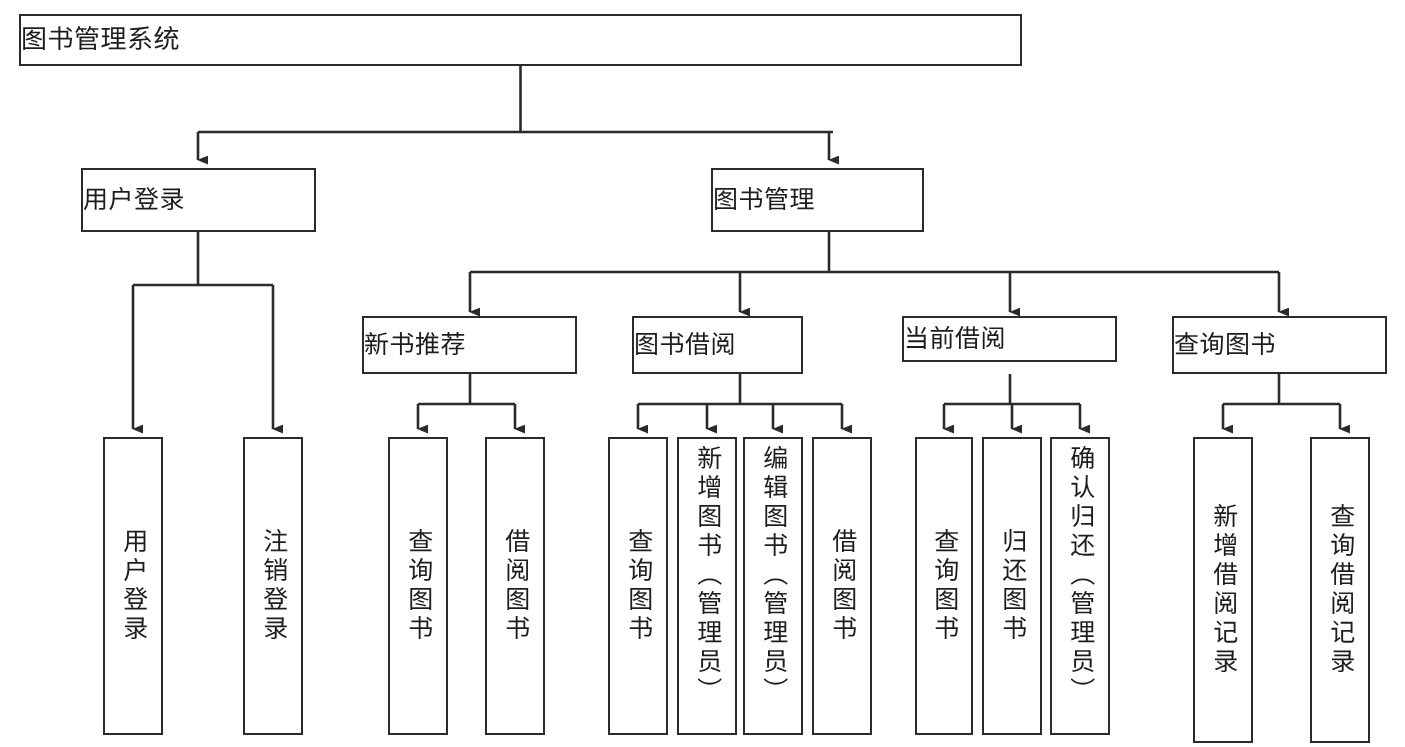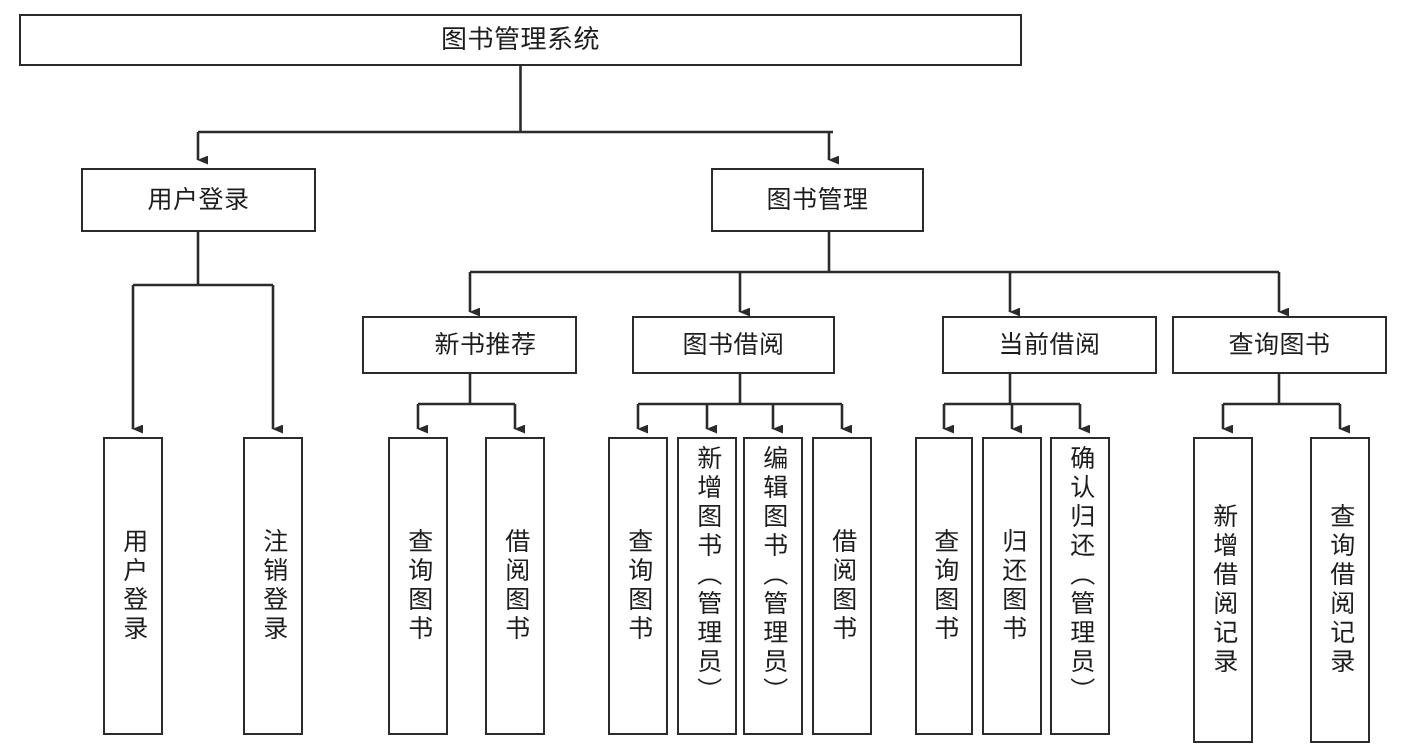--- a/index.html
+++ b/index.html
@@ -26,21 +26,20 @@
     height: 747px;
     pointer-events: none;
   }
   .node {
     position: absolute;
     box-sizing: border-box;
     border: 2.5px solid #2b2b2b;
     background: #ffffff;
     display: flex;
     align-items: center;
-    justify-content: center;
     color: #1d1d1d;
   }
   .node-label {
     display: block;
     text-align: center;
     line-height: 1.28;
     letter-spacing: 0.5px;
     white-space: nowrap;
   }
   
@@ -137,27 +136,27 @@
     <span class="node-label">图书管理系统</span>
   </div>
 
   <div class="node h-node" style="left:81px; top:168px; width:235px; height:64px;">
     <span class="node-label">用户登录</span>
   </div>
   <div class="node h-node" style="left:711px; top:168px; width:213px; height:64px;">
     <span class="node-label">图书管理</span>
   </div>
 
-  <div class="node h-node" style="left:362px; top:316px; width:215px; height:58px;padding-left:32px;">
+  <div class="node h-node" style="left:362px; top:316px; width:215px; height:58px;">
     <span class="node-label">新书推荐</span>
   </div>
-  <div class="node h-node" style="left:632px; top:316px; width:203px; height:58px;font-family:Liberation Serif, serif;">
+  <div class="node h-node" style="left:632px; top:316px; width:171px; height:58px;font-family:Liberation Serif, serif;">
     <span class="node-label">图书借阅</span>
   </div>
-  <div class="node h-node" style="left:902px; top:316px; width:215px; height:58px;margin-left:40px;">
+  <div class="node h-node" style="left:902px; top:316px; width:215px; height:46px;">
     <span class="node-label">当前借阅</span>
   </div>
   <div class="node h-node" style="left:1172px; top:316px; width:215px; height:58px;">
     <span class="node-label">查询图书</span>
   </div>
 
   <div class="node v-node v-center" style="left:103px; top:437px; width:60px; height:298px;">
     <span class="node-label">用户登录</span>
   </div>
   <div class="node v-node v-center" style="left:243px; top:437px; width:60px; height:298px;">

